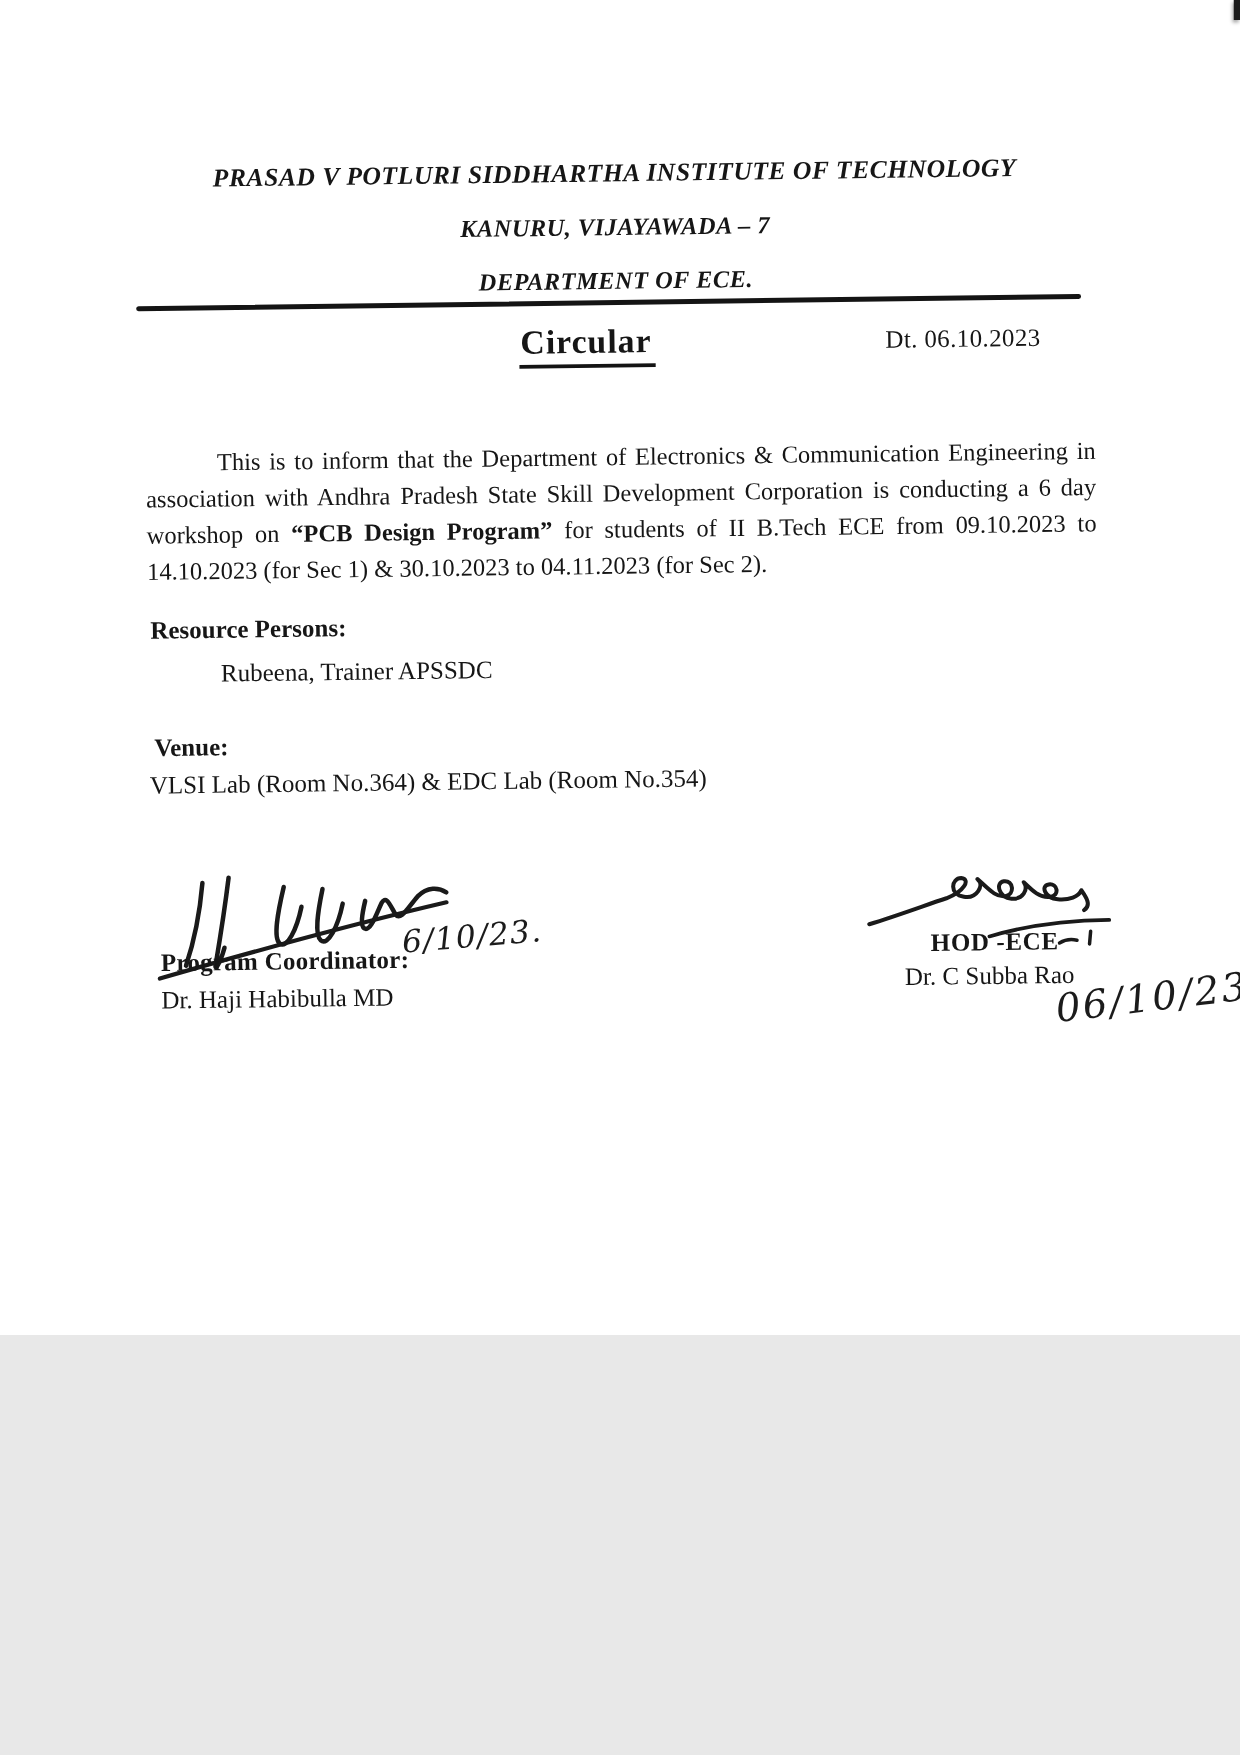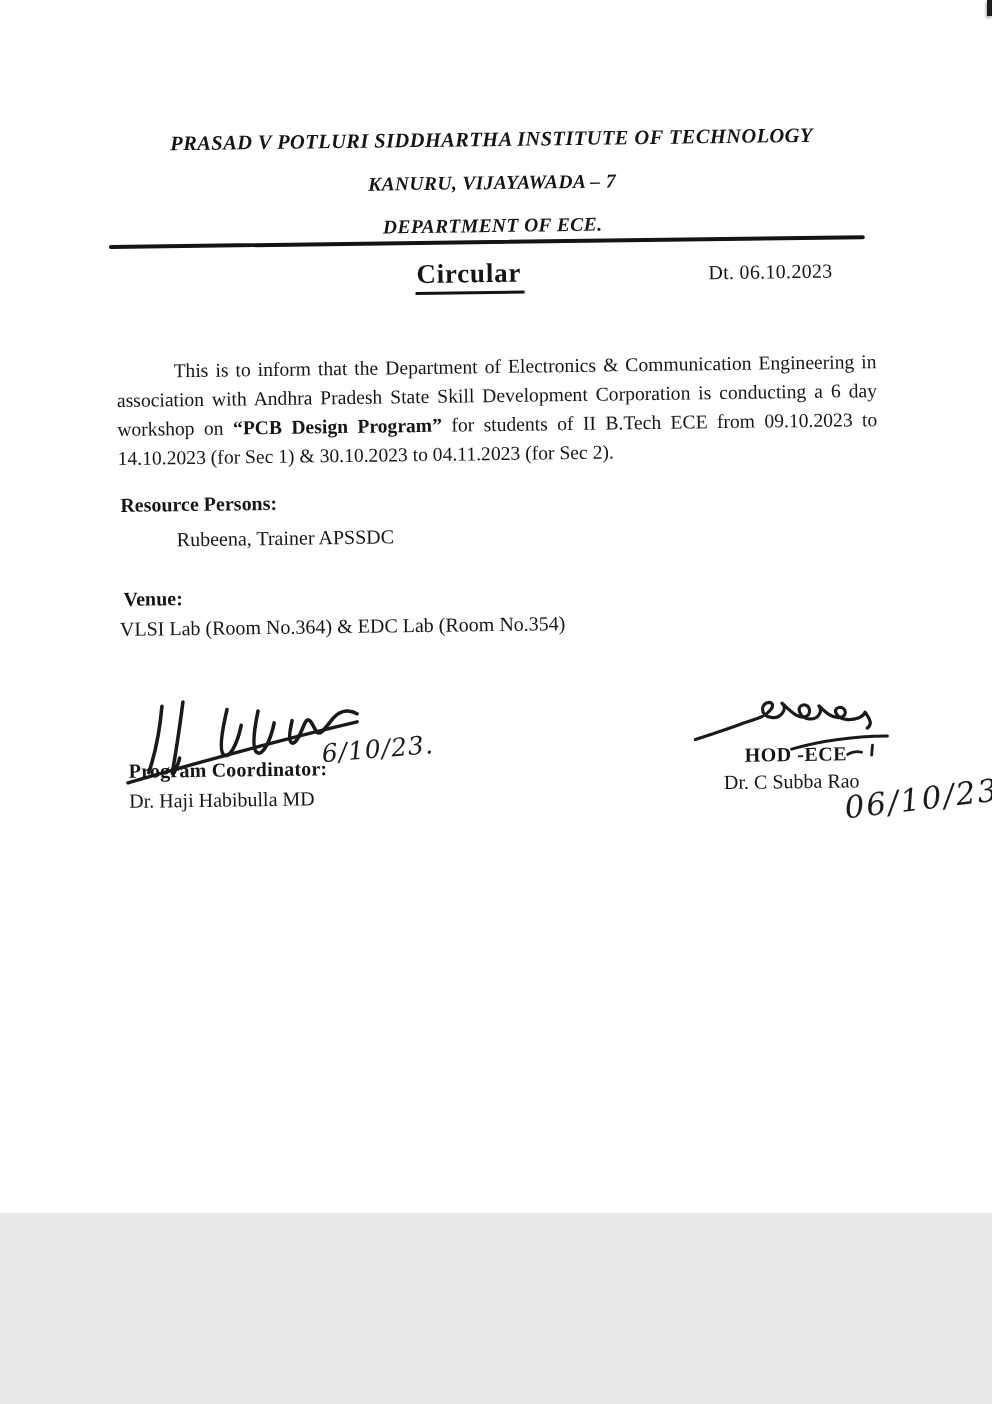--- a/index.html
+++ b/index.html
@@ -1,17 +1,17 @@
 <!DOCTYPE html>
 <html><head>
 <meta charset="utf-8">
 <style>
   html,body { margin:0; padding:0; background:#e8e8e8; }
   #page {
-    position:relative; width:992px; height:1213px;
+    position:relative; width:992px; height:1068px;
     background:#ffffff; overflow:hidden;
     font-family:"Liberation Serif", serif;
     color:#161616;
   }
   .sheet {
     position:absolute; inset:0;
     transform:rotate(-0.75deg);
     transform-origin:496px 480px;
   }
   .abs { position:absolute; white-space:nowrap; }

